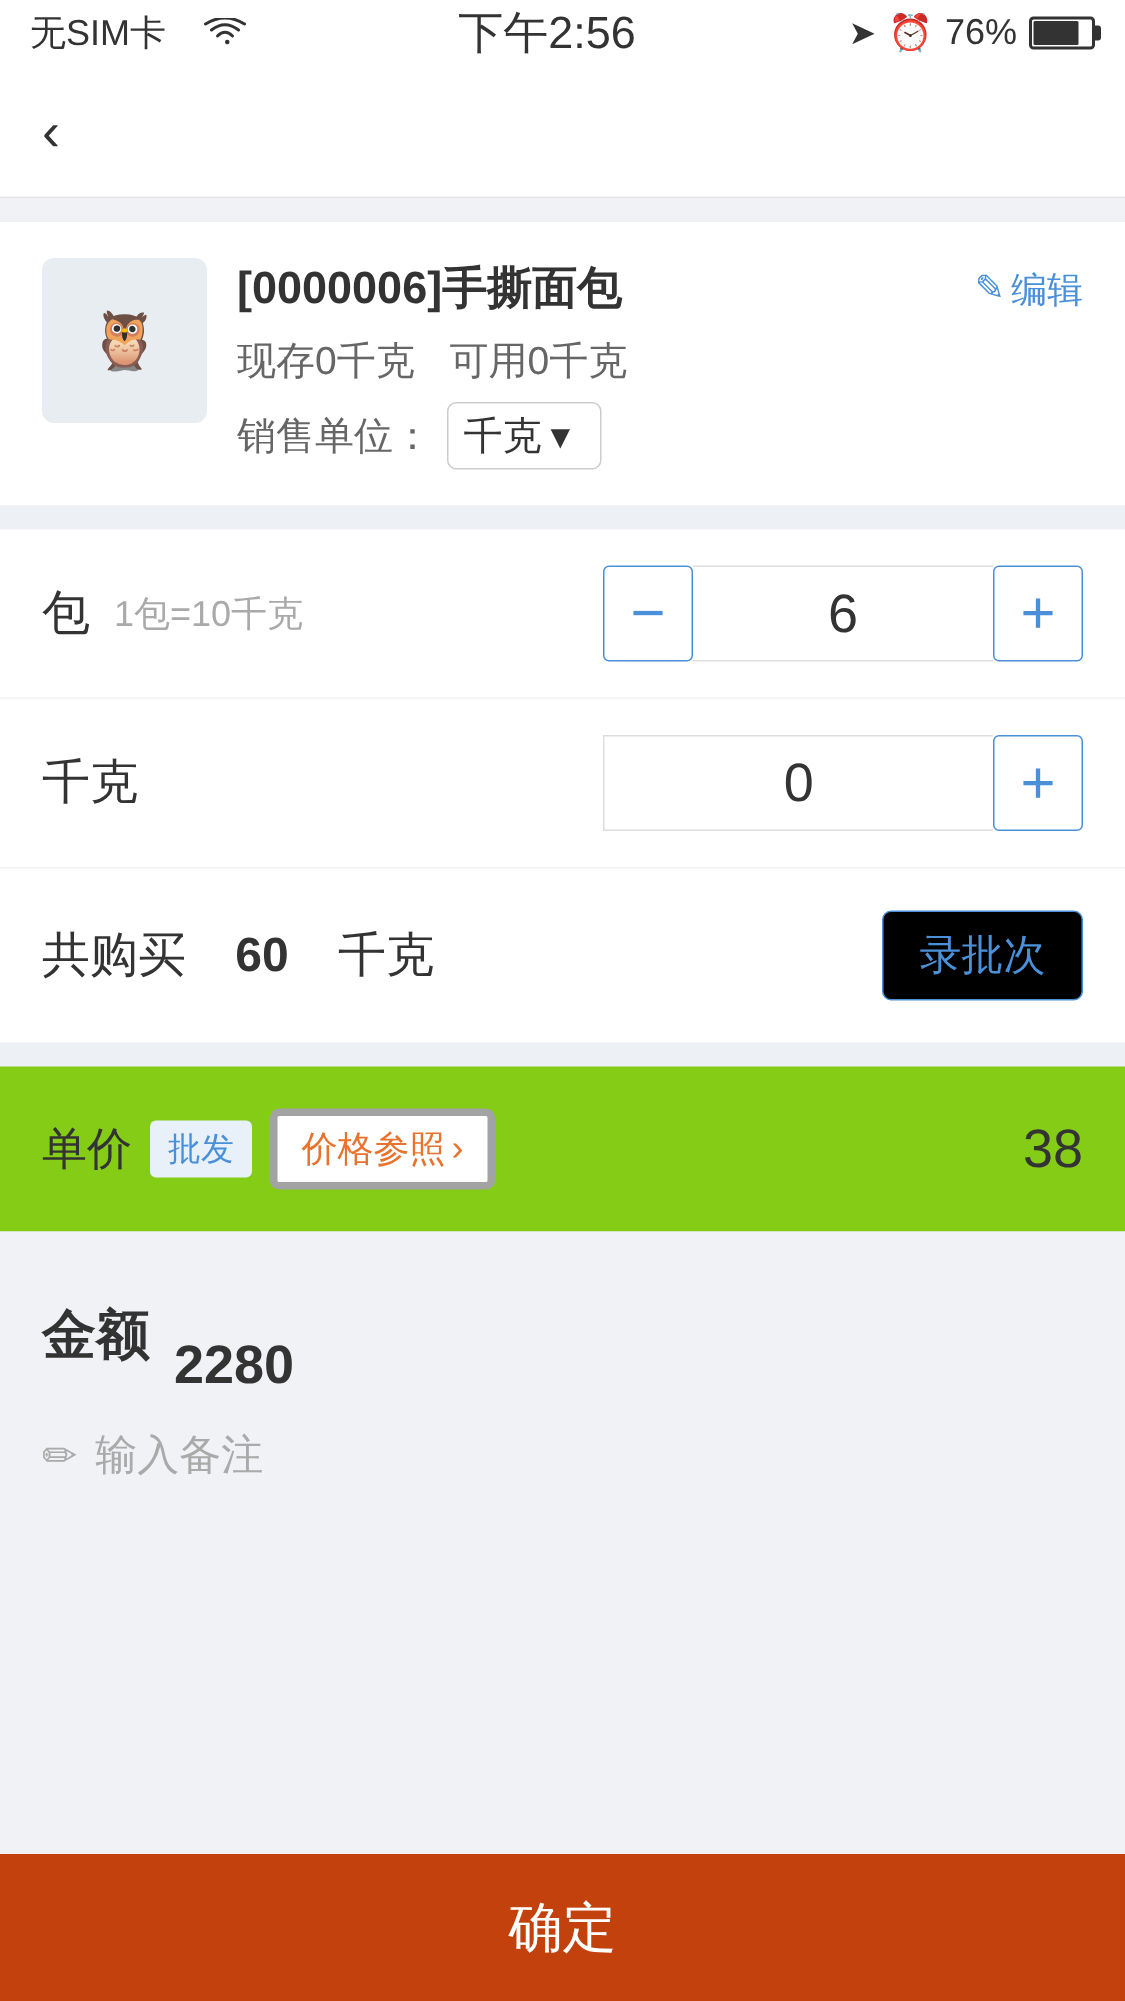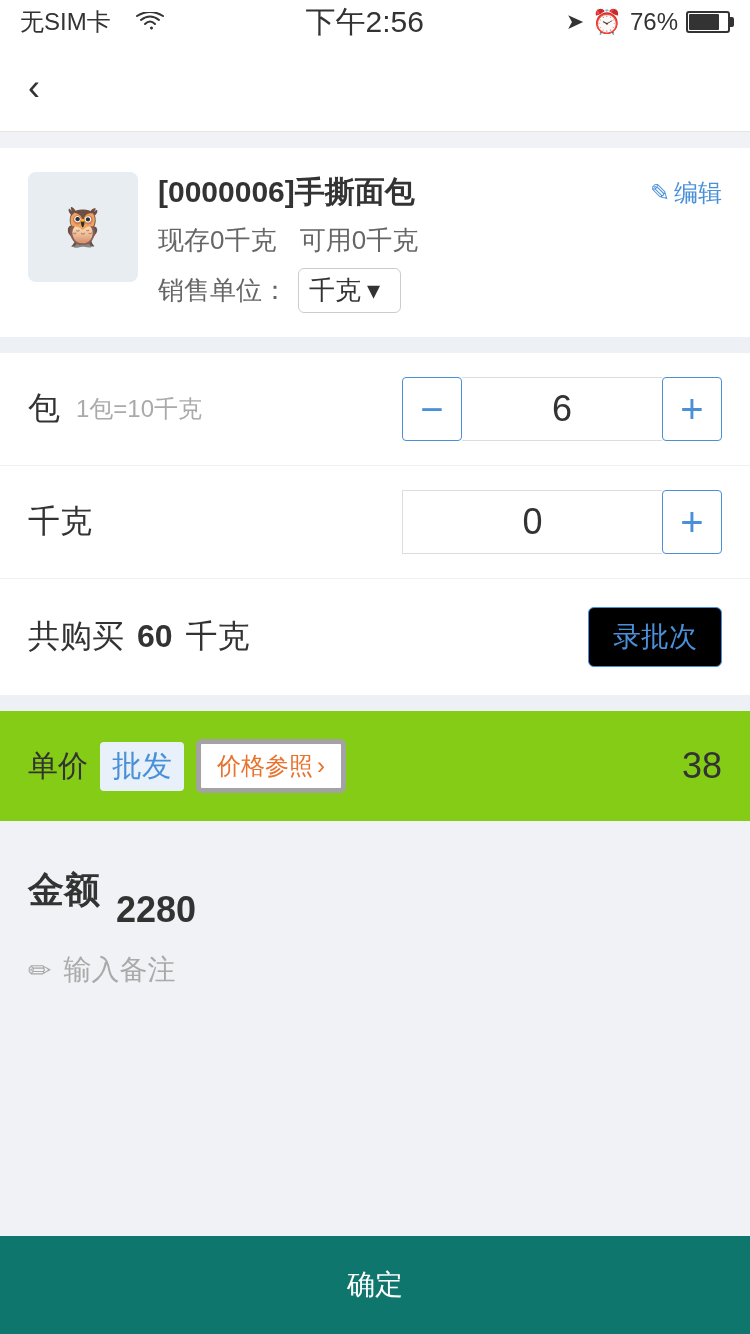--- a/index.html
+++ b/index.html
@@ -270,21 +270,21 @@
       align-items: center;
       gap: 12px;
     }
     .price-label {
       font-size: 30px;
       color: #333;
     }
     .price-tag {
       background: #e8f0fa;
       color: #4a90d9;
-      font-size: 30px;
+      font-size: 22px;
       padding: 4px 12px;
       border-radius: 4px;
     }
     .price-ref-btn {
       border: 5px solid #a3a3a3;
       color: #e8732d;
       font-size: 24px;
       padding: 6px 16px;
       border-radius: 6px;
       background: #fff;
@@ -337,23 +337,23 @@
       min-height: 300px;
     }
 
     
     .confirm-btn {
       position: fixed;
       bottom: 0;
       left: 0;
       width: 750px;
       height: 98px;
-      background: #0f766e;
+      background: #c2410c;
       color: #fff;
-      font-size: 28px;
+      font-size: 36px;
       display: flex;
       align-items: center;
       justify-content: center;
       cursor: pointer;
       border: none;
     }
   </style>
 </head>
 <body>
 
@@ -431,21 +431,21 @@
     <div class="quantity-control">
       <input class="qty-input-no-minus" type="text" value="0" style="">
       <button class="qty-btn">+</button>
     </div>
   </div>
 </div>
 
 <div class="total-row">
   <span class="total-text">
     <span>共购买</span>
-    <span style="margin: 0 4px; text-align: right;" class="total-value">60</span>
+    <span style="margin: 0 24px; text-align: right;" class="total-value">60</span>
     <span>千克</span>
   </span>
   <button class="batch-btn">录批次</button>
 </div>
 
 <div class="separator"></div>
 
 <div class="price-section">
   <div class="price-left">
     <span class="price-label">单价</span>

